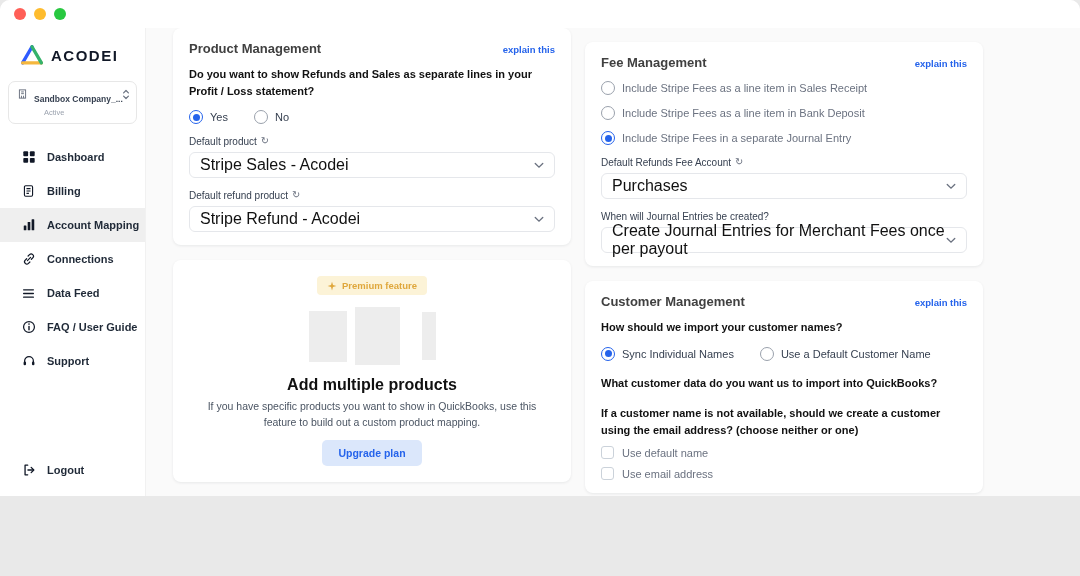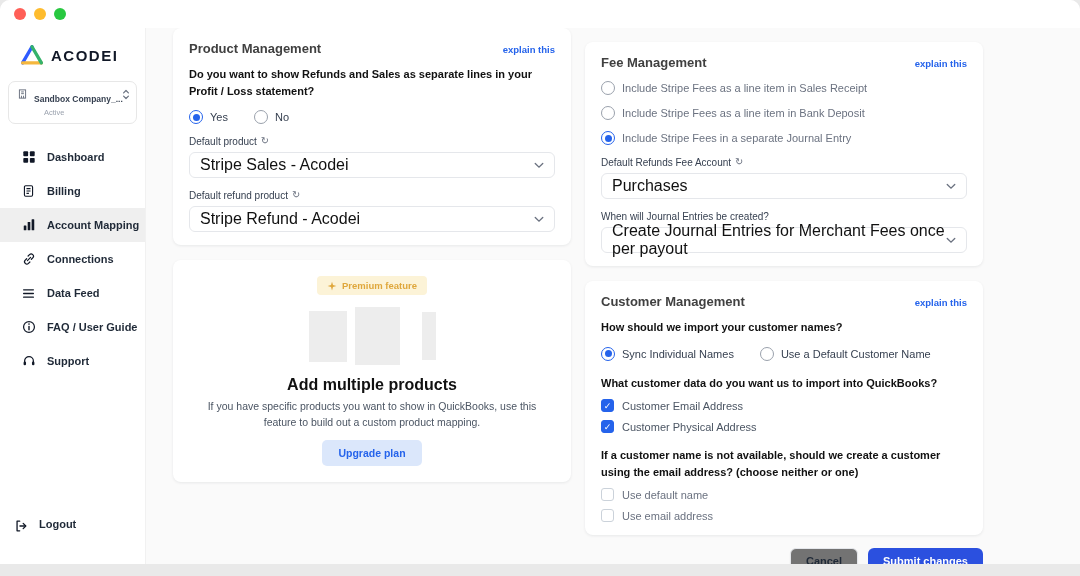--- a/index.html
+++ b/index.html
@@ -1,18 +1,18 @@
 <!DOCTYPE html>
 <html><head>
 <meta charset="utf-8">
 <style>
   * { margin:0; padding:0; box-sizing:border-box; }
   html,body { width:1080px; height:576px; }
   body { font-family:"Liberation Sans","DejaVu Sans",sans-serif; background:#e9e9e9; }
-  .window { width:1080px; height:564px; background:#fafafa; overflow:hidden; display:flex; flex-direction:column; border-radius:10px 10px 0 0; }
+  .window { width:1080px; height:496px; background:#fafafa; overflow:hidden; display:flex; flex-direction:column; border-radius:10px 10px 0 0; }
 
   
   .titlebar { height:28px; background:#ffffff; display:flex; align-items:center; padding-left:14px; gap:8px; flex:0 0 auto; }
   .dot { width:12px; height:12px; border-radius:50%; cursor:pointer; }
   .dot.red { background:#ff5f57; } .dot.yellow { background:#febc2e; } .dot.green { background:#28c840; }
 
   .app { flex:1; display:flex; min-height:0; }
 
   
   .sidebar { width:146px; flex:0 0 146px; background:#fff; border-right:1px solid #f1f1f1; display:flex; flex-direction:column; }
@@ -21,21 +21,21 @@
   .company { margin:15px 8px 0; border:1px solid #e7e7e7; border-radius:7px; padding:6px 6px 6px 8px; display:flex; align-items:flex-start; gap:6px; cursor:pointer; background:#fff; }
   .company-ic { color:#6b7280; display:flex; flex:0 0 auto; }
   .company-mid { flex:1; min-width:0; }
   .company-name { font-size:8.5px; font-weight:bold; color:#374151; white-space:nowrap; overflow:hidden; }
   .company-status { font-size:7.5px; color:#9ca3af; margin-top:2px; padding-left:10px; }
   .company-chev { color:#6b7280; display:flex; flex:0 0 auto; }
   .nav { margin-top:16px; flex:1; }
   .nav-item { display:flex; align-items:center; gap:11px; height:34px; padding-left:21px; font-size:11px; font-weight:bold; color:#1f2937; cursor:pointer; }
   .nav-item.active { background:#efefef; }
   .ic { width:15px; height:15px; display:flex; align-items:center; justify-content:center; color:#111827; flex:0 0 auto; }
-  .logout { display:flex; gap:11px; height:40px; padding-left:13px; margin-bottom:6px; font-size:11px; font-weight:bold; color:#1f2937; cursor:pointer; }
+  .logout { display:flex; align-items:center; gap:11px; height:40px; padding-left:21px; margin-bottom:6px; font-size:11px; font-weight:bold; color:#1f2937; cursor:pointer; }
 
   
   .main { flex:1; display:flex; gap:14px; padding-left:27px; background:#fafafa; overflow:hidden; }
   .col { flex:0 0 398px; width:398px; display:flex; flex-direction:column; }
   .col.right { margin-top:14px; }
   .card { background:#fff; border-radius:8px; box-shadow:0 1px 3px rgba(16,24,40,.08); padding:13px 16px; flex:0 0 auto; }
   .card + .card { margin-top:15px; }
   .card-head { display:flex; justify-content:space-between; align-items:baseline; }
   .card-title { font-size:13px; font-weight:bold; color:#404040; }
   .explain { font-size:9.5px; font-weight:bold; color:#2563eb; cursor:pointer; text-decoration:none; }
@@ -333,30 +333,20 @@
             <label class="radio">
               <span class="rb checked"></span>
               <span class="rlabel">Sync Individual Names</span>
             </label>
             <label class="radio">
               <span class="rb"></span>
               <span class="rlabel">Use a Default Customer Name</span>
             </label>
           </div>
           <p class="question mt14">What customer data do you want us to import into QuickBooks?</p>
-          <div class="cb-list">
-            <label class="cbrow">
-              <span class="cb checked"></span>
-              <span class="cblabel">Customer Email Address</span>
-            </label>
-            <label class="cbrow">
-              <span class="cb checked"></span>
-              <span class="cblabel">Customer Physical Address</span>
-            </label>
-          </div>
           <p class="question mt14">If a customer name is not available, should we create a customer using the email address? (choose neither or one)</p>
           <div class="cb-list">
             <label class="cbrow">
               <span class="cb"></span>
               <span class="cblabel gray">Use default name</span>
             </label>
             <label class="cbrow">
               <span class="cb"></span>
               <span class="cblabel gray">Use email address</span>
             </label>

